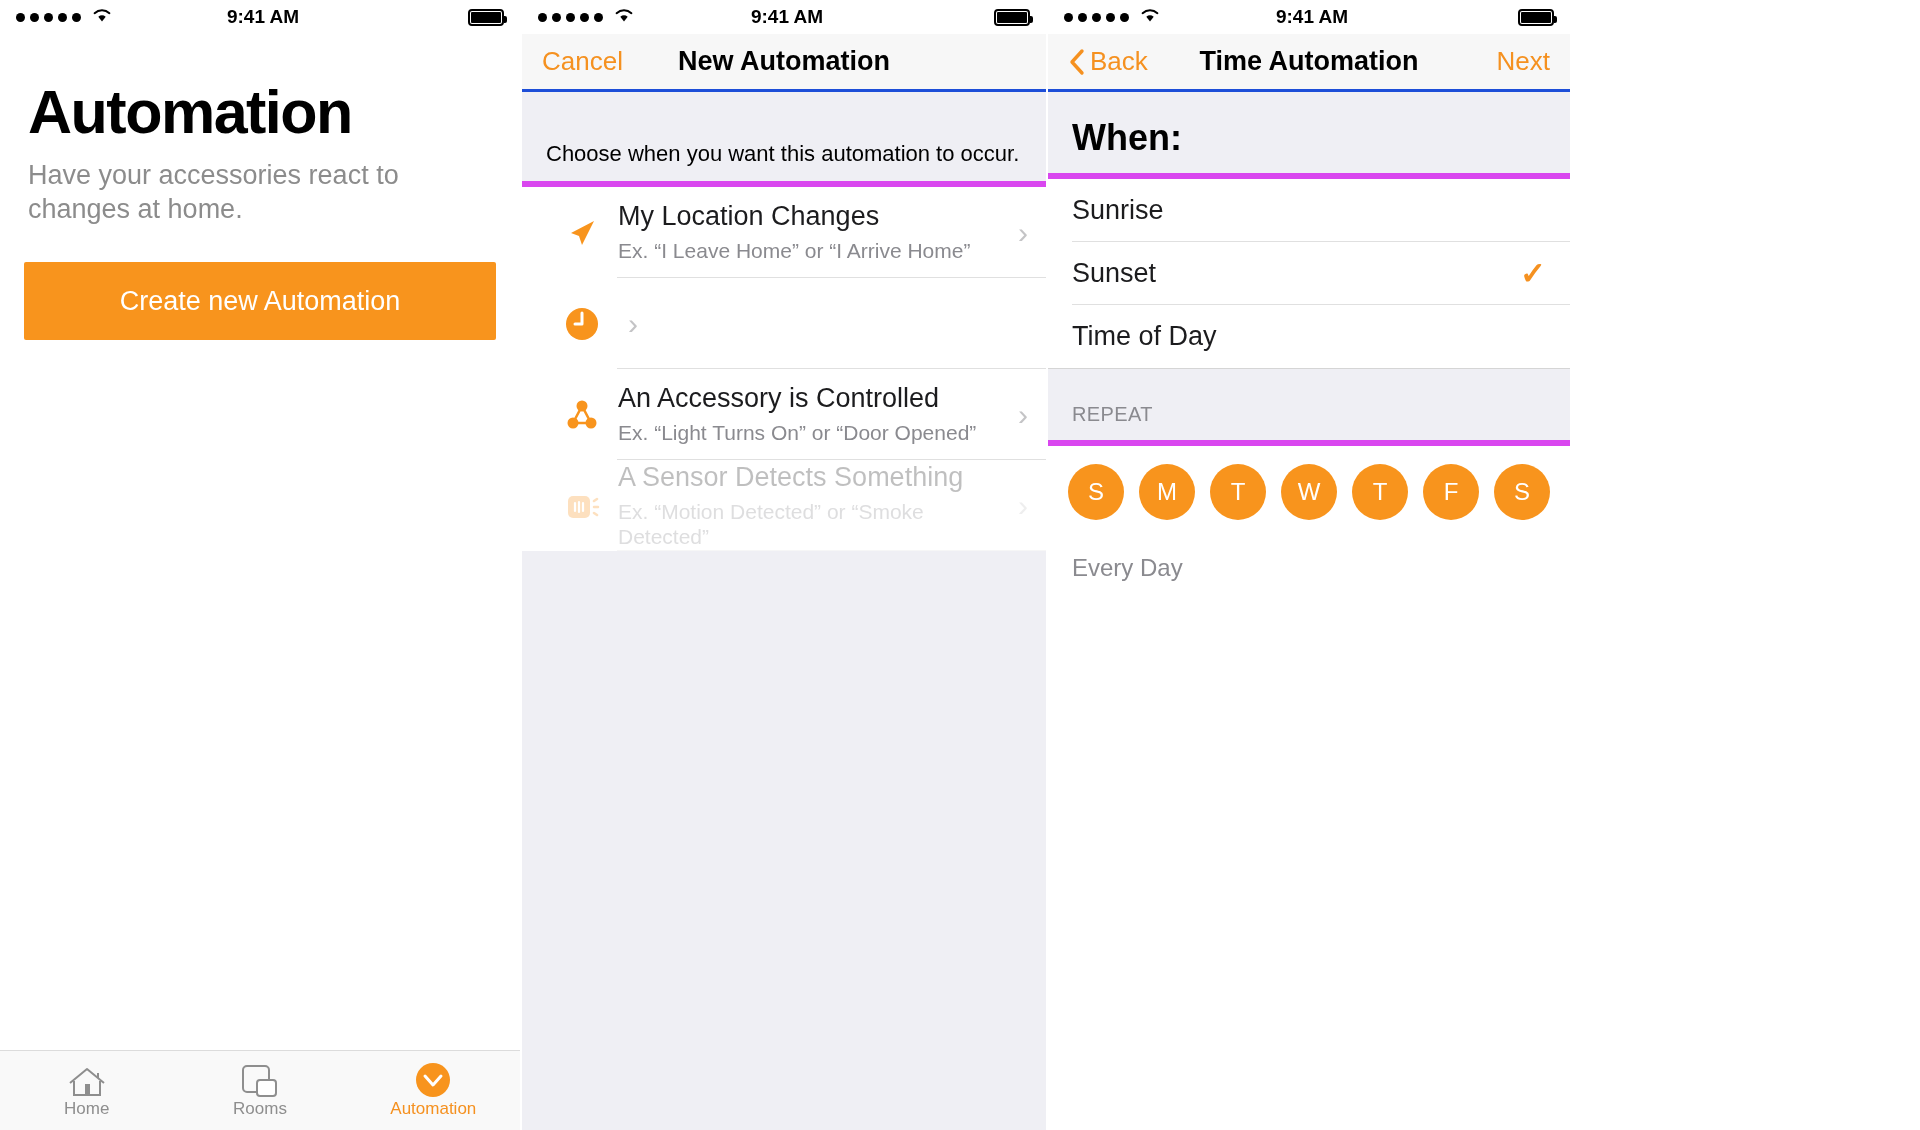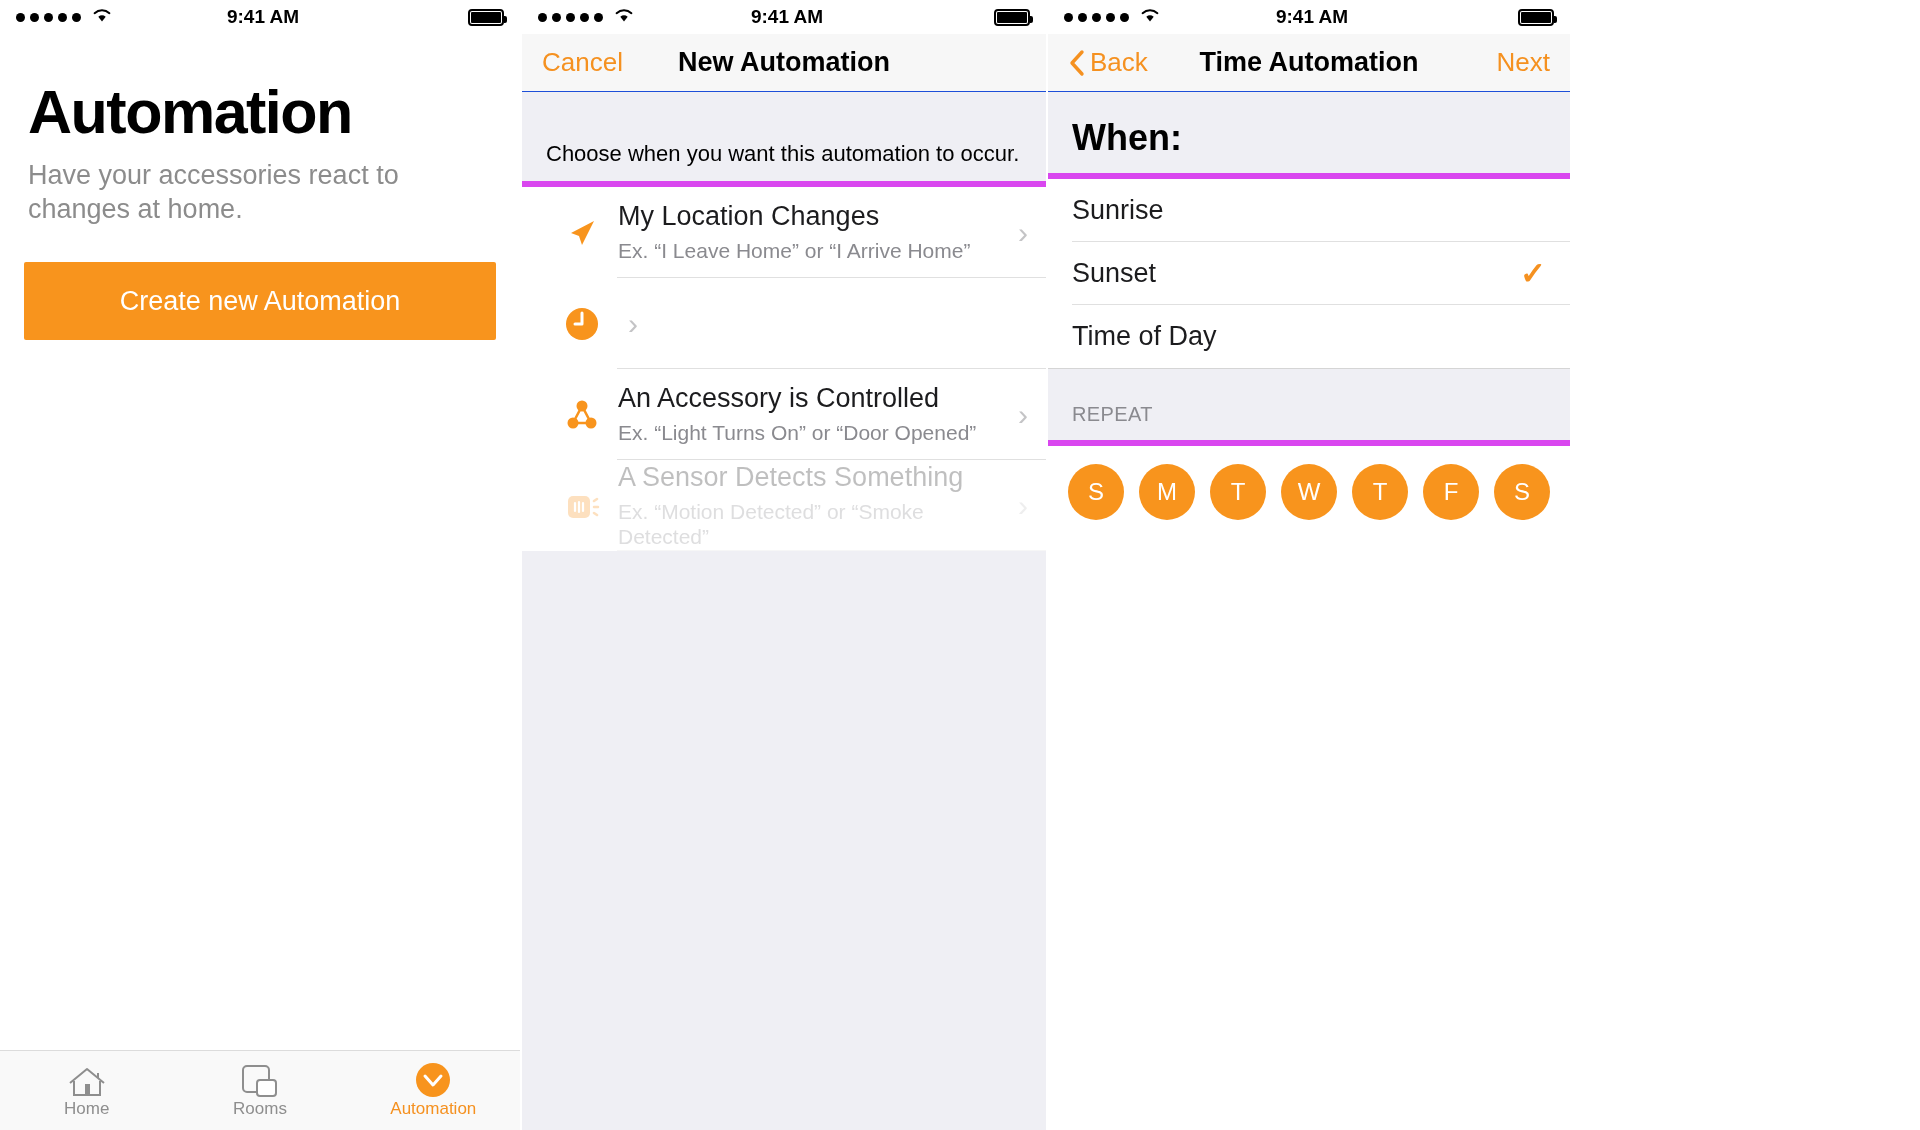--- a/index.html
+++ b/index.html
@@ -36,21 +36,21 @@
     width:36px; height:17px; border:2px solid #000; border-radius:4px;
     position:relative; background:#000; background-clip:content-box; padding:1px;
   }
   .battery::after {
     content:""; position:absolute; right:-5px; top:5px;
     width:3px; height:7px; background:#000; border-radius:0 2px 2px 0;
   }
 
   
   .navbar {
-    height:58px; background:#f7f7f7; border-bottom:1px solid #1d4ed8;
+    height:58px; background:#f7f7f7; border-bottom:3px solid #1d4ed8;
     display:flex; align-items:center; position:relative; padding:0 20px;
   }
   .nav-title {
     position:absolute; left:0; right:0; text-align:center;
     font-size:27px; font-weight:bold; color:#000; pointer-events:none;
   }
   .nav-btn { font-size:26px; color:#f59120; z-index:2; display:flex; align-items:center; gap:4px; }
   .nav-btn.right { margin-left:auto; }
 
   
@@ -343,16 +343,17 @@
     <div class="days">
       <span class="day">S</span>
       <span class="day">M</span>
       <span class="day">T</span>
       <span class="day">W</span>
       <span class="day">T</span>
       <span class="day">F</span>
       <span class="day">S</span>
     </div>
 
+    <div class="everyday">Every Day</div>
 
     <div class="filler" style="background:#fff;"></div>
   </div>
 </div>
 
 </body></html>

